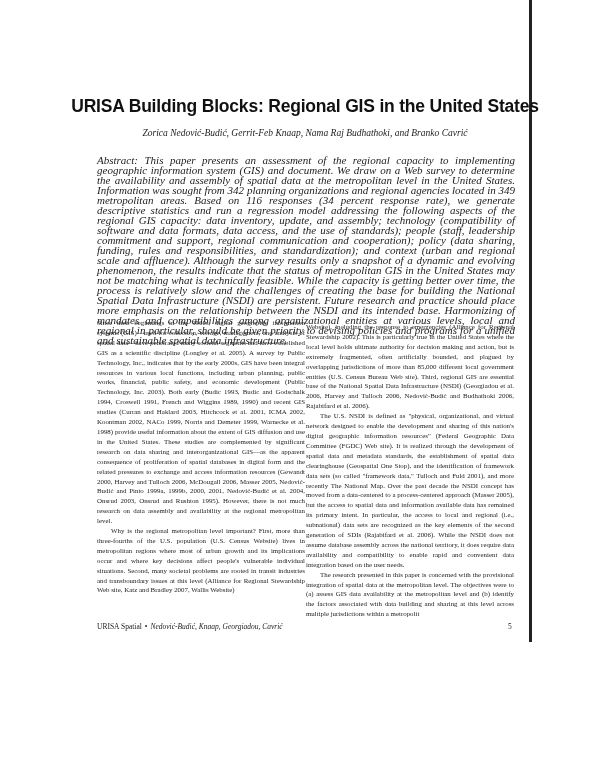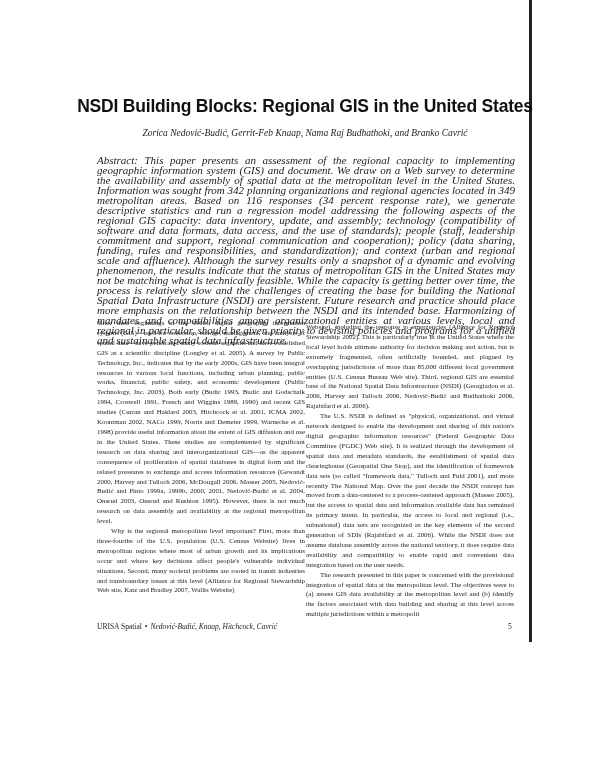--- a/index.html
+++ b/index.html
@@ -18,34 +18,34 @@
     .footer-left .journal { }
     .footer-left .sep { margin: 0 3px; }
     .footer-left .auth { font-style: italic; }
     .footer-right { position: absolute; left: 508px; top: 622px; font-size: 7.5px; color: #222; }
   </style>
 </head>
 <body>
 
 <div class="page-edge"></div>
 
-<h1 class="title" style="margin:0;">NSDI Building Blocks: Regional GIS in the United States</h1>
+<h1 class="title" style="margin:0;">URISA Building Blocks: Regional GIS in the United States</h1>
 
 <div class="authors">Zorica Nedović-Budić, Gerrit-Feb Knaap, Nama Raj Budhathoki, and Branko Cavrić</div>
 
 <div class="abstract">Abstract: This paper presents an assessment of the regional capacity to implementing geographic information system (GIS) and document. We draw on a Web survey to determine the availability and assembly of spatial data at the metropolitan level in the United States. Information was sought from 342 planning organizations and regional agencies located in 349 metropolitan areas. Based on 116 responses (34 percent response rate), we generate descriptive statistics and run a regression model addressing the following aspects of the regional GIS capacity: data inventory, update, and assembly; technology (compatibility of software and data formats, data access, and the use of standards); people (staff, leadership commitment and support, regional communication and cooperation); policy (data sharing, funding, rules and responsibilities, and standardization); and context (urban and regional scale and affluence). Although the survey results only a snapshot of a dynamic and evolving phenomenon, the results indicate that the status of metropolitan GIS in the United States may not be matching what is technically feasible. While the capacity is getting better over time, the process is relatively slow and the challenges of creating the base for building the National Spatial Data Infrastructure (NSDI) are persistent. Future research and practice should place more emphasis on the relationship between the NSDI and its intended base. Harmonizing of mandates and compatibilities among organizational entities at various levels, local and regional in particular, should be given priority to devising policies and programs for a unified and sustainable spatial data infrastructure.</div>
 
 <div class="col left" style="max-height: 300px; overflow: hidden;">
   <p>Since their beginnings in the 1960s, digital geographic information systems (GIS)—used for collection, storage, management, and analysis of spatial data—have penetrated many societal segments and have established GIS as a scientific discipline (Longley et al. 2005). A survey by Public Technology, Inc., indicates that by the early 2000s, GIS have been integral resources in various local functions, including urban planning, public works, financial, public safety, and economic development (Public Technology, Inc. 2003). Both early (Budic 1993, Budic and Godschalk 1994, Croswell 1991, French and Wiggins 1989, 1990) and recent GIS studies (Curran and Haklard 2003, Hitchcock et al. 2001, ICMA 2002, Koontman 2002, NACo 1999, Norris and Demeter 1999, Warnecke et al. 1998) provide useful information about the extent of GIS diffusion and use in the United States. These studies are complemented by significant research on data sharing and interorganizational GIS—as the apparent consequence of proliferation of spatial databases in digital form and the related pressures to exchange and access information resources (Gewandt 2000, Harvey and Tulloch 2006, McDougall 2006, Masser 2005, Nedović-Budić and Pinto 1999a, 1999b, 2000, 2001, Nedović-Budić et al. 2004, Onsrud 2003, Onsrud and Rushton 1995). However, there is not much research on data assembly and availability at the regional metropolitan level.</p>
   <p class="indent">Why is the regional metropolitan level important? First, more than three-fourths of the U.S. population (U.S. Census Website) lives in metropolitan regions where most of urban growth and its implications occur and where key decisions affect people's vulnerable individual situations. Second, many societal problems are rooted in transit industries and transboundary issues at this level (Alliance for Regional Stewardship Web site, Katz and Bradley 2007, Wallis Website)</p>
 </div>
 
 <div class="col right" style="max-height: 300px; overflow: hidden;">
   <p>Website), including the response to emergencies (Alliance for Regional Stewardship 2002). This is particularly true in the United States where the local level holds ultimate authority for decision making and action, but is extremely fragmented, often artificially bounded, and plagued by overlapping jurisdictions of more than 85,000 different local government entities (U.S. Census Bureau Web site). Third, regional GIS are essential base of the National Spatial Data Infrastructure (NSDI) (Georgiadou et al. 2006, Harvey and Tulloch 2006, Nedović-Budić and Budhathoki 2006, Rajabifard et al. 2006).</p>
   <p class="indent">The U.S. NSDI is defined as "physical, organizational, and virtual network designed to enable the development and sharing of this nation's digital geographic information resources" (Federal Geographic Data Committee (FGDC) Web site). It is realized through the development of spatial data and metadata standards, the establishment of spatial data clearinghouse (Geospatial One Stop), and the identification of framework data sets (so called "framework data," Tulloch and Fuld 2001), and more recently The National Map. Over the past decade the NSDI concept has moved from a data-centered to a process-centered approach (Masser 2005), but the access to spatial data and information available data has remained its primary intent. In particular, the access to local and regional (i.e., subnational) data sets are recognized as the key elements of the second generation of SDIs (Rajabifard et al. 2006). While the NSDI does not assume database assembly across the national territory, it does require data availability and compatibility to enable rapid and convenient data integration based on the user needs.</p>
   <p class="indent">The research presented in this paper is concerned with the provisional integration of spatial data at the metropolitan level. The objectives were to (a) assess GIS data availability at the metropolitan level and (b) identify the factors associated with data building and sharing at this level across multiple jurisdictions within a metropolit</p>
 </div>
 
 <div class="footer-left">
-  <span class="journal">URISA Spatial</span><span class="sep">•</span><span class="auth">Nedović-Budić, Knaap, Hitchcock, Cavrić</span>
+  <span class="journal">URISA Spatial</span><span class="sep">•</span><span class="auth">Nedović-Budić, Knaap, Georgiadou, Cavrić</span>
 </div>
 
 <div class="footer-right">5</div>
 
 </body></html>

